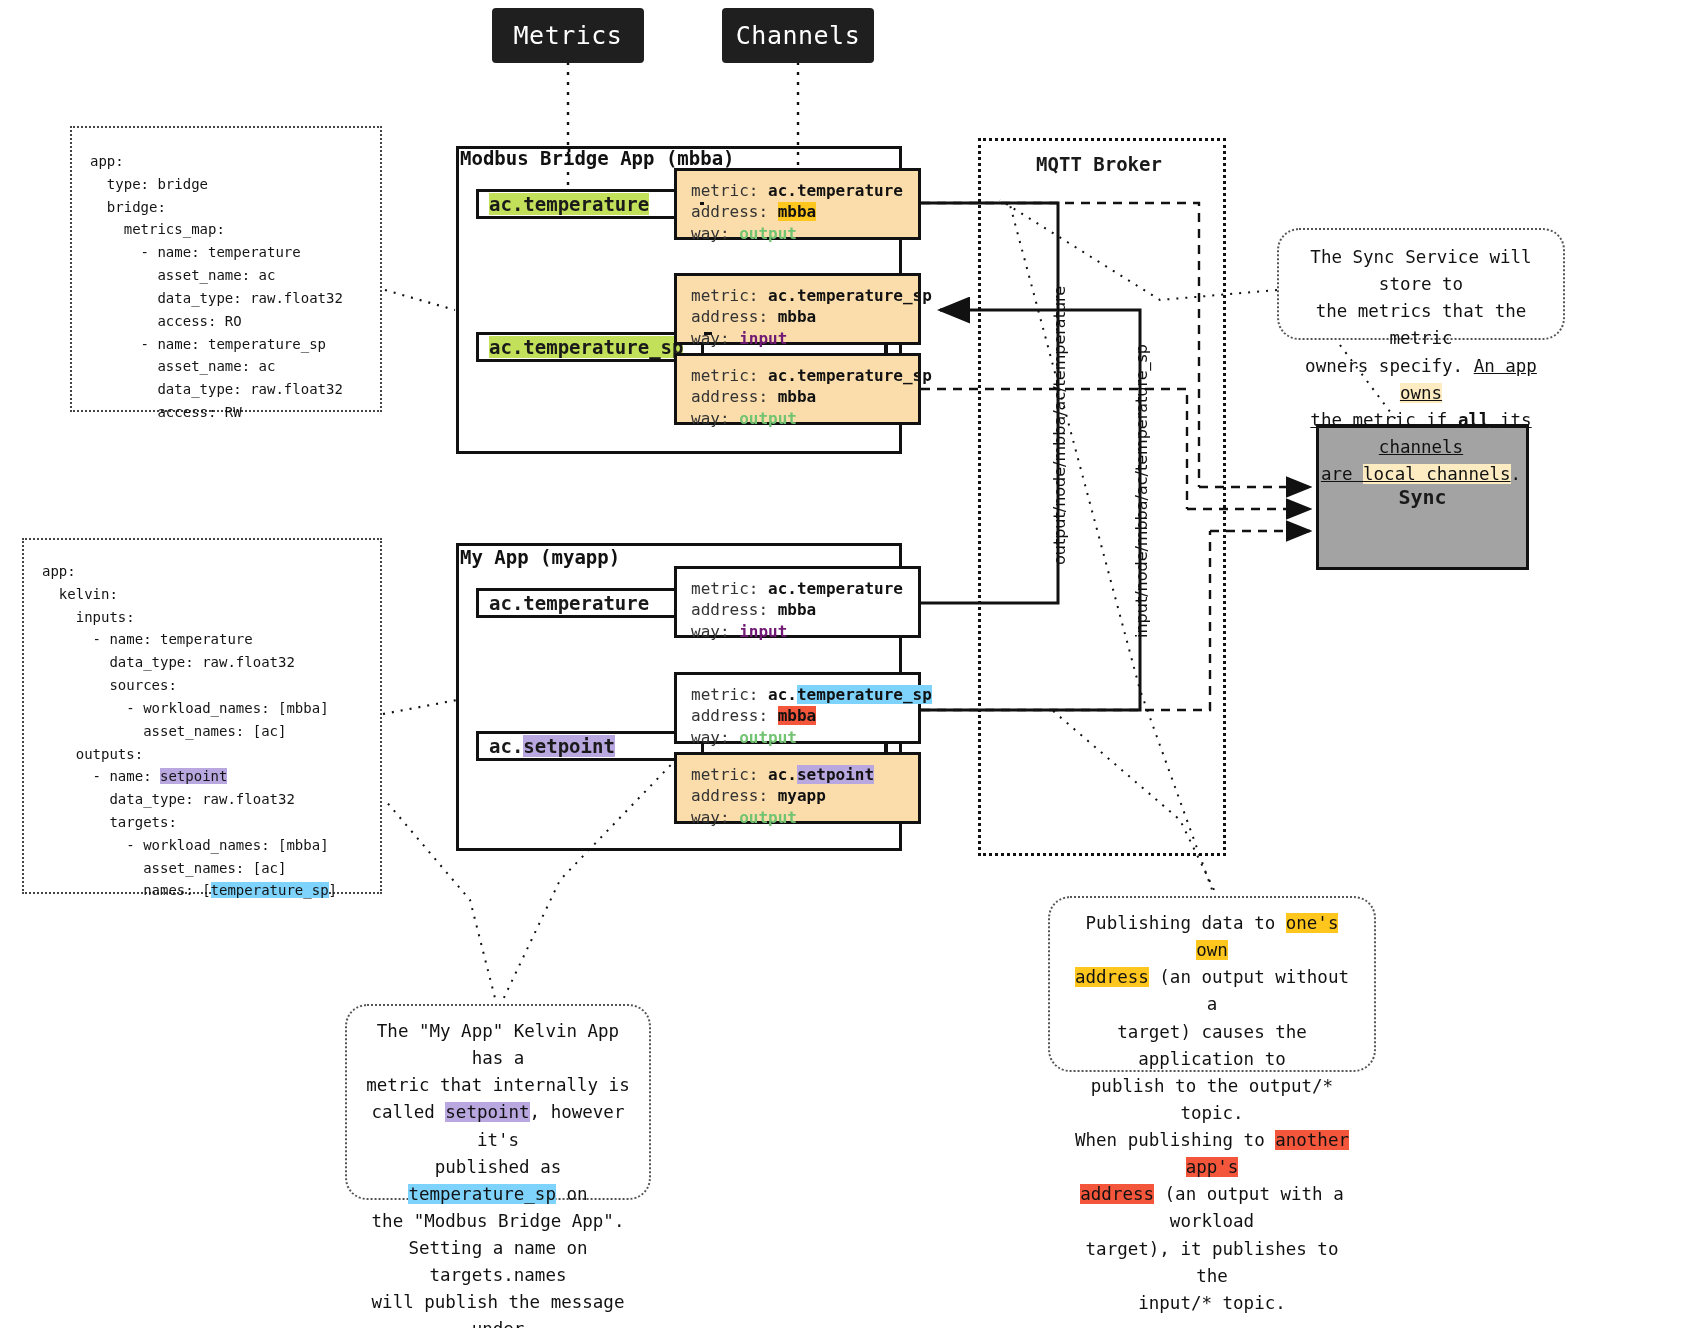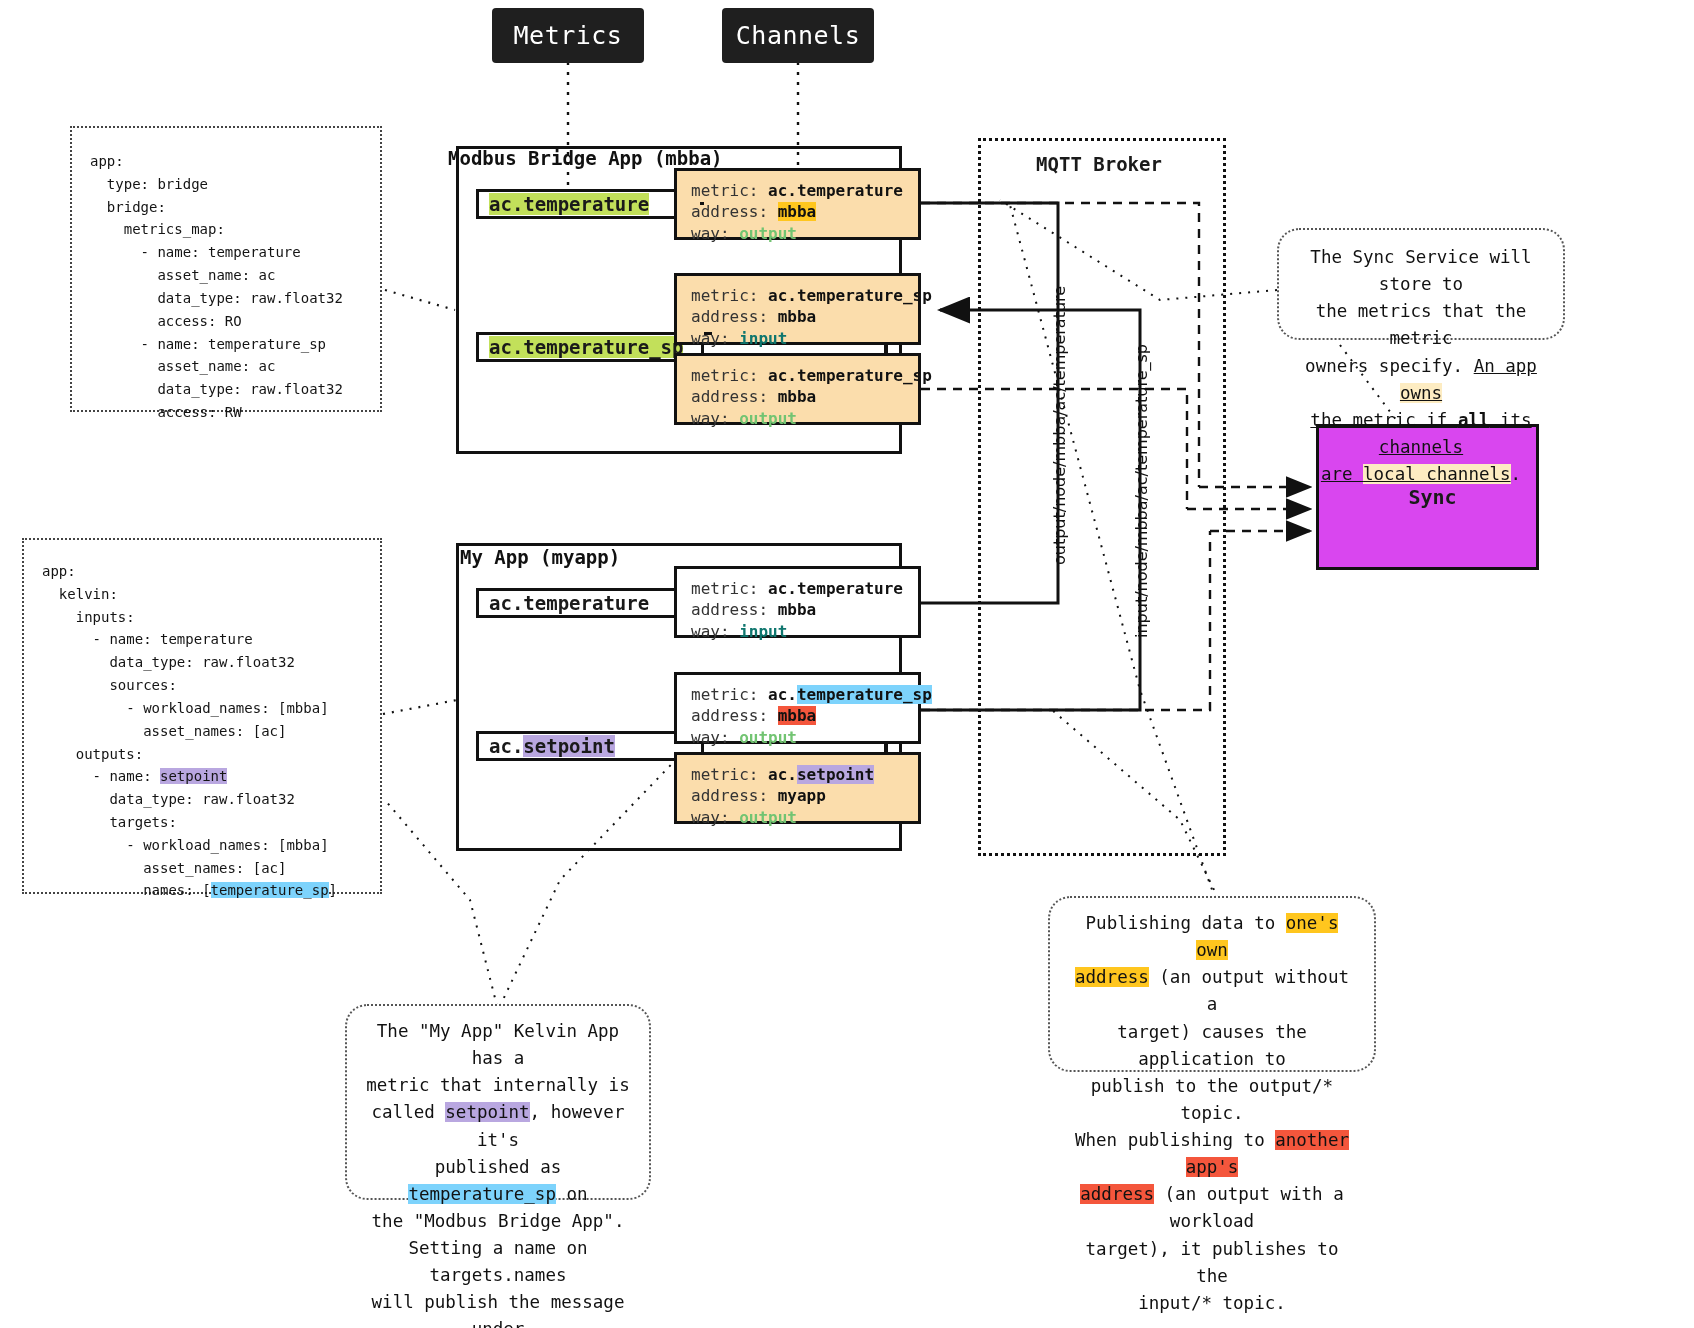--- a/index.html
+++ b/index.html
@@ -40,21 +40,21 @@
     box-sizing:border-box;
     padding:9px 4px 9px 14px;
     font-size:16px;line-height:1.33;
     white-space:nowrap;
   }
   .chanbox.orange{background:#fbddac;}
   .chanbox.white{background:#ffffff;}
   .chanbox .k{color:#333;font-weight:400;}
   .chanbox .v{font-weight:700;color:#111;}
   .way-output{color:#72c472;font-weight:700;}
-  .way-input{color:#0f766e;font-weight:700;}
+  .way-input{color:#701a75;font-weight:700;}
 
   
   .hl-green{background:#c2e05a;}
   .hl-yellow{background:#ffc61e;}
   .hl-amber{background:#fdecc2;}
   .hl-cyan{background:#7dd3fc;}
   .hl-red{background:#f4563c;}
   .hl-purple{background:#b9a7e0;}
 
   
@@ -67,23 +67,23 @@
 
   
   .brokerbox{border:3px dotted #111;background:transparent;}
   .brokertitle{
     position:absolute;font-size:19px;font-weight:700;text-align:center;
     width:100%;white-space:nowrap;
   }
 
   
   .syncbox{
-    border:3px solid #111;background:#d946ef;
+    border:3px solid #111;background:#a3a3a3;
     display:flex;align-items:center;justify-content:center;
-    font-size:20px;font-weight:700;padding-left:10px;
+    font-size:20px;font-weight:700;
   }
 
   
   .callout{
     border:2px dotted #555;border-radius:22px;background:#fff;
     font-size:17.5px;line-height:1.55;text-align:center;
     padding:14px 18px;box-sizing:border-box;color:#111;
   }
   .u{text-decoration:underline;}
   .b{font-weight:700;}
@@ -172,21 +172,21 @@
 <span>            asset_names: [ac]</span>
 <span>    outputs:</span>
 <span>      - name: </span><span class="hl-purple">setpoint</span>
 <span>        data_type: raw.float32</span>
 <span>        targets:</span>
 <span>          - workload_names: [mbba]</span>
 <span>            asset_names: [ac]</span>
 <span>            names: [</span><span class="hl-cyan">temperature_sp</span><span>]</span></div>
 
   <div class="abs appbox" style="left:456px;top:146px;width:440px;height:302px;"></div>
-  <div class="apptitle" style="left:448px;top:147px;">Modbus Bridge App (mbba)</div>
+  <div class="apptitle" style="left:460px;top:147px;">Modbus Bridge App (mbba)</div>
 
   <div class="abs metricbox" style="left:476px;top:189px;width:228px;height:30px;">
     <span class="hl-green">ac.temperature</span>
   </div>
   <div class="abs metricbox" style="left:476px;top:332px;width:228px;height:30px;">
     <span class="hl-green">ac.temperature_sp</span>
   </div>
 
   <div class="abs chanbox orange" style="left:674px;top:168px;width:247px;height:72px;">
     <div><span class="k">metric:</span>

